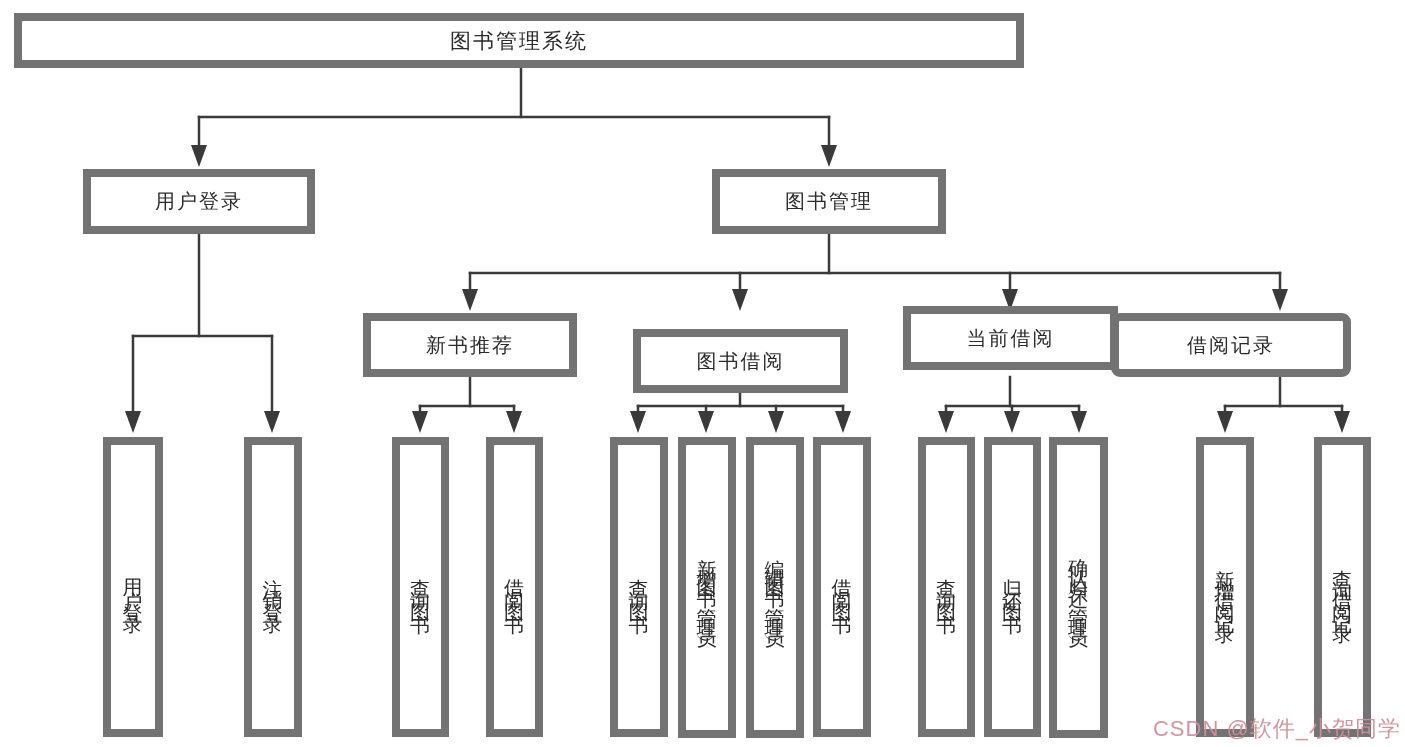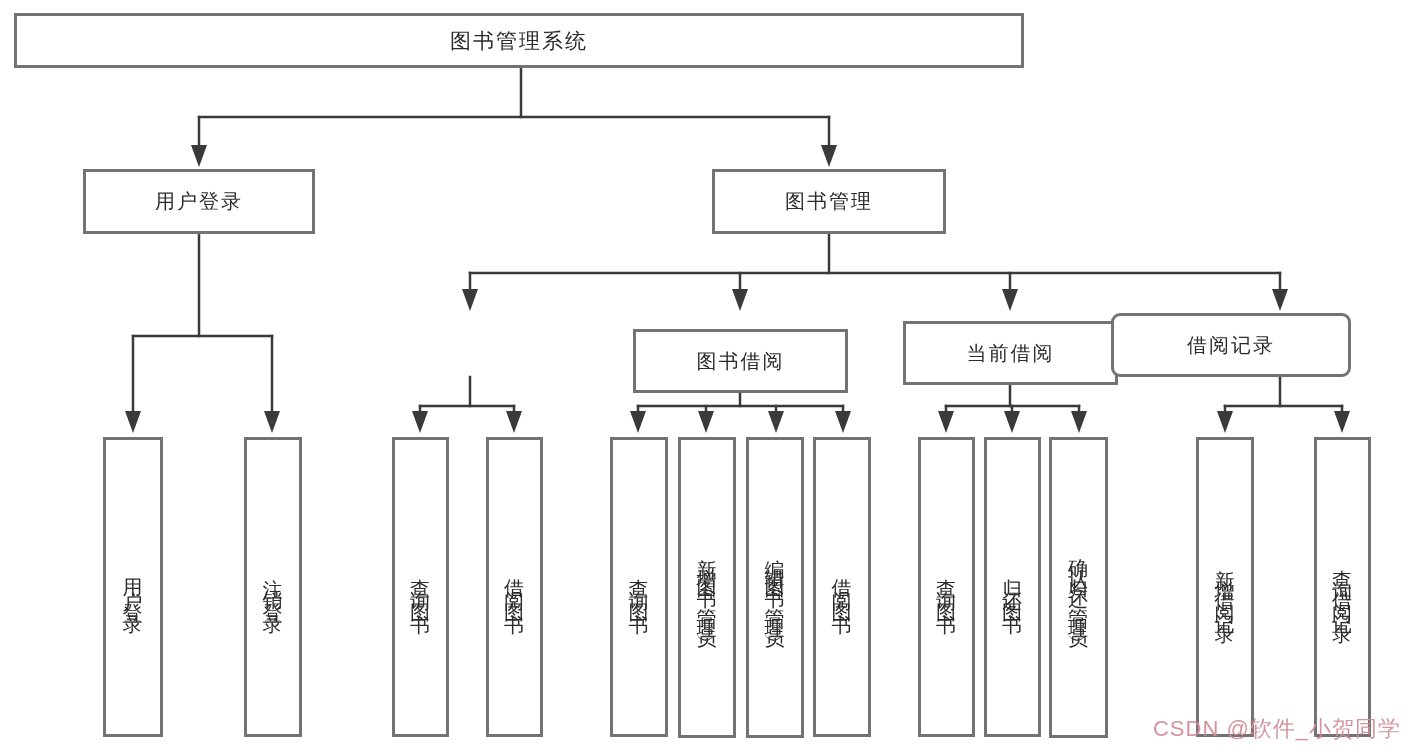--- a/index.html
+++ b/index.html
@@ -3,21 +3,21 @@
 <meta charset="utf-8">
 <style>
   html,body{margin:0;padding:0;}
   body{
     width:1405px;height:747px;position:relative;background:#ffffff;
     font-family:"Liberation Sans","DejaVu Sans",sans-serif;
     overflow:hidden;color:#2b2b2b;
   }
   .stage{position:absolute;inset:0;}
   .node{
-    position:absolute;background:#ffffff;border:3px solid #737373;
+    position:absolute;background:#ffffff;border:8px solid #737373;
     display:flex;align-items:center;justify-content:center;
     box-sizing:border-box;color:#2b2b2b;
   }
   .h-label{font-size:20px;letter-spacing:2px;white-space:nowrap;}
   .root .h-label{font-size:21px;}
   .leaf{align-items:center;justify-content:center;}
   .v-label{
     writing-mode:vertical-rl;text-orientation:mixed;
     font-size:20px;letter-spacing:12px;line-height:1;
     white-space:nowrap;
@@ -111,24 +111,27 @@
     <span class="h-label">图书管理系统</span>
   </div>
 
   <div class="node" style="left:83px;top:169px;width:232px;height:65px;">
     <span class="h-label">用户登录</span>
   </div>
   <div class="node" style="left:712px;top:169px;width:234px;height:65px;">
     <span class="h-label">图书管理</span>
   </div>
 
+  <div class="node" style="left:363px;top:313px;width:214px;height:64px;">
+    <span class="h-label">新书推荐</span>
+  </div>
   <div class="node" style="left:633px;top:313px;width:215px;height:64px;margin-top:16px;">
     <span class="h-label">图书借阅</span>
   </div>
-  <div class="node" style="left:903px;top:321px;width:215px;height:64px;text-align:right;">
+  <div class="node" style="left:903px;top:306px;width:215px;height:64px;text-align:right;">
     <span class="h-label">当前借阅</span>
   </div>
   <div class="node" style="left:1111px;top:313px;width:240px;height:64px;border-radius:9px;">
     <span class="h-label">借阅记录</span>
   </div>
 
   <div class="node leaf" style="left:103px;top:437px;width:60px;height:300px;">
     <span class="v-label">用户登录</span>
   </div>
   <div class="node leaf" style="left:244px;top:437px;width:58px;height:300px;">

